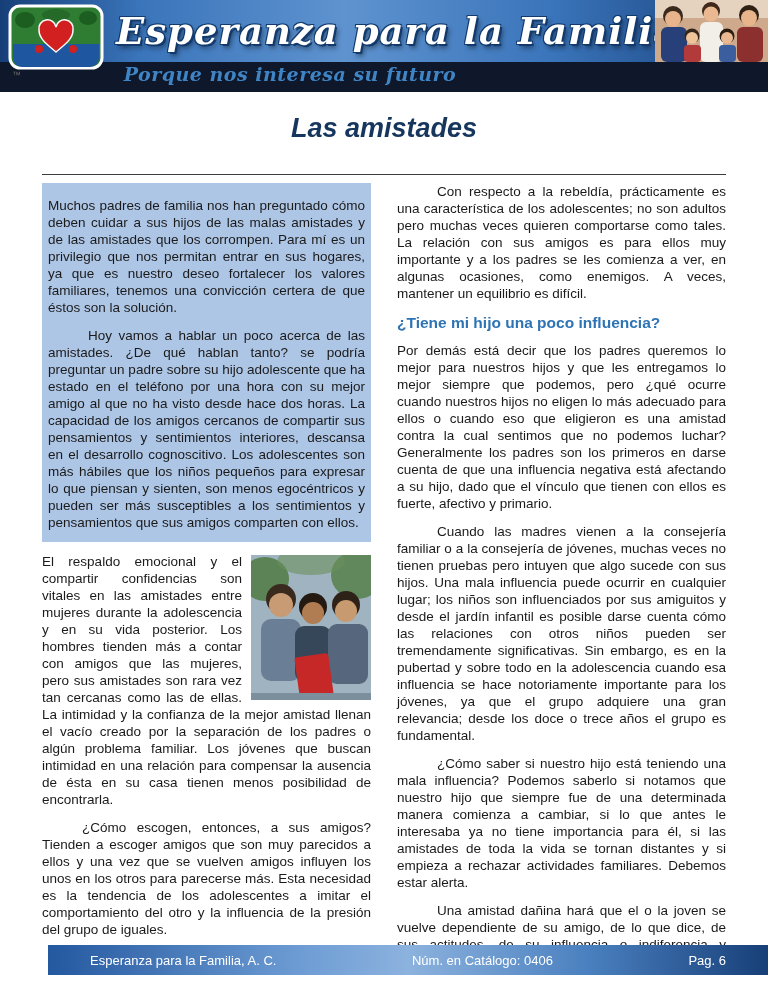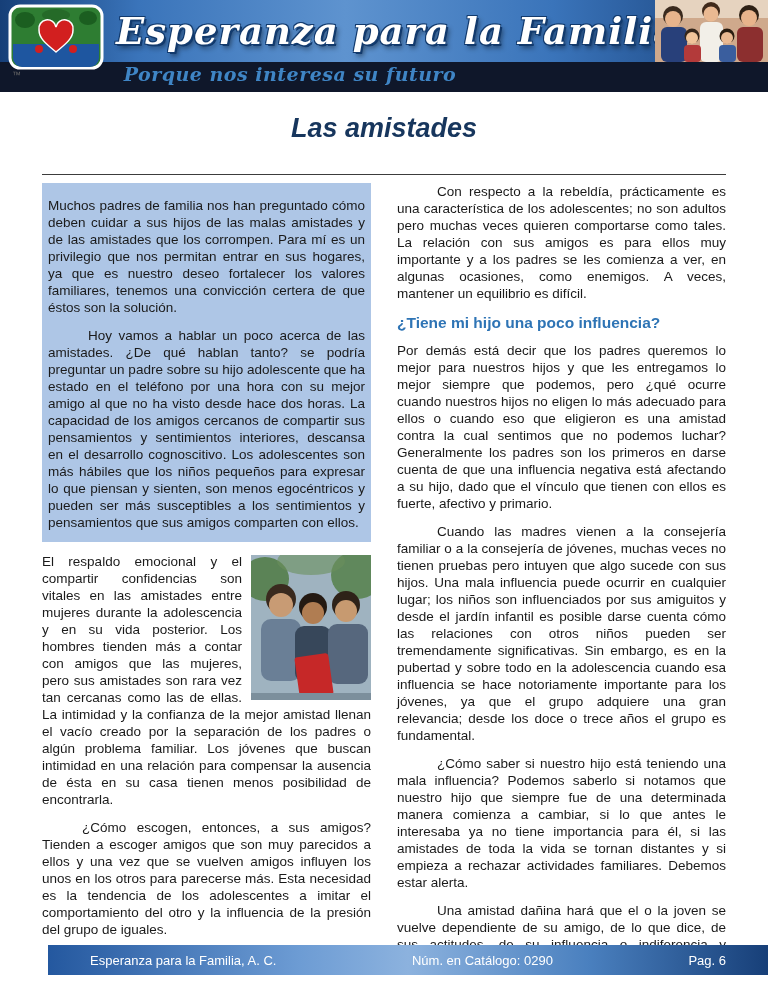--- a/index.html
+++ b/index.html
@@ -209,15 +209,15 @@
     <p>Por demás está decir que los padres queremos lo mejor para nuestros hijos y que les entregamos lo mejor siempre que podemos, pero ¿qué ocurre cuando nuestros hijos no eligen lo más adecuado para ellos o cuando eso que eligieron es una amistad contra la cual sentimos que no podemos luchar? Generalmente los padres son los primeros en darse cuenta de que una influencia negativa está afectando a su hijo, dado que el vínculo que tienen con ellos es fuerte, afectivo y primario.</p>
     <p class="indent">Cuando las madres vienen a la consejería familiar o a la consejería de jóvenes, muchas veces no tienen pruebas pero intuyen que algo sucede con sus hijos. Una mala influencia puede ocurrir en cualquier lugar; los niños son influenciados por sus amiguitos y desde el jardín infantil es posible darse cuenta cómo las relaciones con otros niños pueden ser tremendamente significativas. Sin embargo, es en la pubertad y sobre todo en la adolescencia cuando esa influencia se hace notoriamente importante para los jóvenes, ya que el grupo adquiere una gran relevancia; desde los doce o trece años el grupo es fundamental.</p>
     <p class="indent">¿Cómo saber si nuestro hijo está teniendo una mala influencia? Podemos saberlo si notamos que nuestro hijo que siempre fue de una determinada manera comienza a cambiar, si lo que antes le interesaba ya no tiene importancia para él, si las amistades de toda la vida se tornan distantes y si empieza a rechazar actividades familiares. Debemos estar alerta.</p>
     <p class="indent">Una amistad dañina hará que el o la joven se vuelve dependiente de su amigo, de lo que dice, de sus actitudes, de su influencia o indiferencia y generalmente se establece una relación poco sana</p>
   </section>
 
 </main>
 
 <footer class="footer">
   <span>Esperanza para la Familia, A. C.</span>
-  <span>Núm. en Catálogo: 0290</span>
+  <span>Núm. en Catálogo: 0406</span>
   <span>Pag. 6</span>
 </footer>
 
 </body></html>

